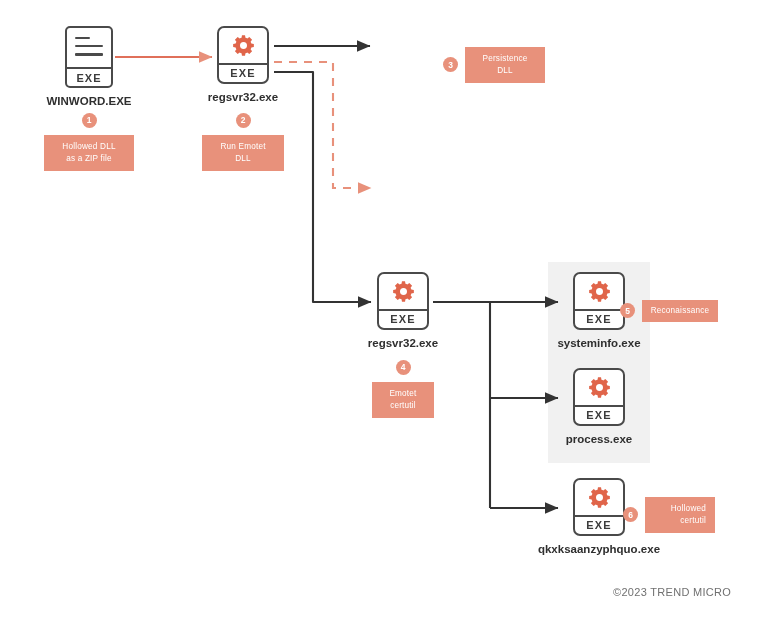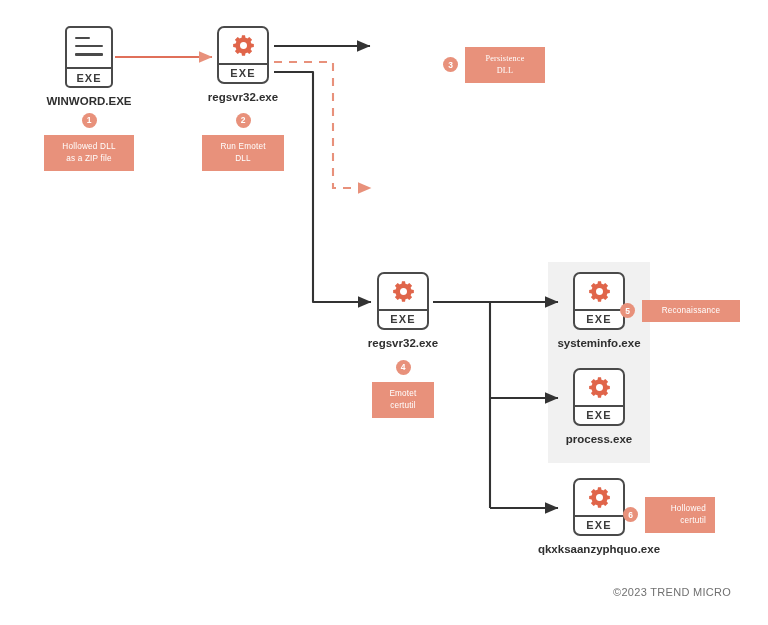--- a/index.html
+++ b/index.html
@@ -179,21 +179,21 @@
 
   <div class="step" style="left:199px;top:113px;width:88px;">
     <div class="badge">2</div>
     <div class="chip" style="width:64px;">Run Emotet
 DLL</div>
   </div>
 
 
   <div class="step-h" style="left:443px;top:47px;">
     <div class="badge">3</div>
-    <div class="chip" style="width:62px;font-family:Liberation Serif, serif;">Persistence
+    <div class="chip" style="width:62px;">Persistence
 DLL</div>
   </div>
 
 
   <div class="node" style="left:356px;top:272px;width:94px;">
     <div class="icon-box">
       <div class="icon-top">
         <svg class="gear" width="23" height="23" viewBox="0 0 24 24" aria-hidden="true">
           <path fill="#e0654a" d="M13.6 1.2h-3.2l-.45 2.6a8.6 8.6 0 0 0-1.9.79L5.9 3.05 3.05 5.9l1.54 2.15a8.6 8.6 0 0 0-.79 1.9l-2.6.45v3.2l2.6.45c.18.67.45 1.3.79 1.9L3.05 18.1l2.85 2.85 2.15-1.54c.6.34 1.23.61 1.9.79l.45 2.6h3.2l.45-2.6c.67-.18 1.3-.45 1.9-.79l2.15 1.54 2.85-2.85-1.54-2.15c.34-.6.61-1.23.79-1.9l2.6-.45v-3.2l-2.6-.45a8.6 8.6 0 0 0-.79-1.9l1.54-2.15L18.1 3.05l-2.15 1.54a8.6 8.6 0 0 0-1.9-.79zM12 8.35a3.65 3.65 0 1 1 0 7.3 3.65 3.65 0 0 1 0-7.3z"></path>
         </svg>
@@ -216,21 +216,21 @@
           <path fill="#e0654a" d="M13.6 1.2h-3.2l-.45 2.6a8.6 8.6 0 0 0-1.9.79L5.9 3.05 3.05 5.9l1.54 2.15a8.6 8.6 0 0 0-.79 1.9l-2.6.45v3.2l2.6.45c.18.67.45 1.3.79 1.9L3.05 18.1l2.85 2.85 2.15-1.54c.6.34 1.23.61 1.9.79l.45 2.6h3.2l.45-2.6c.67-.18 1.3-.45 1.9-.79l2.15 1.54 2.85-2.85-1.54-2.15c.34-.6.61-1.23.79-1.9l2.6-.45v-3.2l-2.6-.45a8.6 8.6 0 0 0-.79-1.9l1.54-2.15L18.1 3.05l-2.15 1.54a8.6 8.6 0 0 0-1.9-.79zM12 8.35a3.65 3.65 0 1 1 0 7.3 3.65 3.65 0 0 1 0-7.3z"></path>
         </svg>
       </div>
       <div class="icon-foot">EXE</div>
     </div>
     <div class="node-label">systeminfo.exe</div>
   </div>
 
   <div class="step-h" style="left:620px;top:300px;">
     <div class="badge">5</div>
-    <div class="chip" style="width:72px;padding:5px 13px;">Reconaissance</div>
+    <div class="chip" style="width:72px;padding:5px 2px;">Reconaissance</div>
   </div>
 
   <div class="node" style="left:545px;top:368px;width:108px;">
     <div class="icon-box">
       <div class="icon-top">
         <svg class="gear" width="23" height="23" viewBox="0 0 24 24" aria-hidden="true">
           <path fill="#e0654a" d="M13.6 1.2h-3.2l-.45 2.6a8.6 8.6 0 0 0-1.9.79L5.9 3.05 3.05 5.9l1.54 2.15a8.6 8.6 0 0 0-.79 1.9l-2.6.45v3.2l2.6.45c.18.67.45 1.3.79 1.9L3.05 18.1l2.85 2.85 2.15-1.54c.6.34 1.23.61 1.9.79l.45 2.6h3.2l.45-2.6c.67-.18 1.3-.45 1.9-.79l2.15 1.54 2.85-2.85-1.54-2.15c.34-.6.61-1.23.79-1.9l2.6-.45v-3.2l-2.6-.45a8.6 8.6 0 0 0-.79-1.9l1.54-2.15L18.1 3.05l-2.15 1.54a8.6 8.6 0 0 0-1.9-.79zM12 8.35a3.65 3.65 0 1 1 0 7.3 3.65 3.65 0 0 1 0-7.3z"></path>
         </svg>
       </div>
       <div class="icon-foot">EXE</div>

